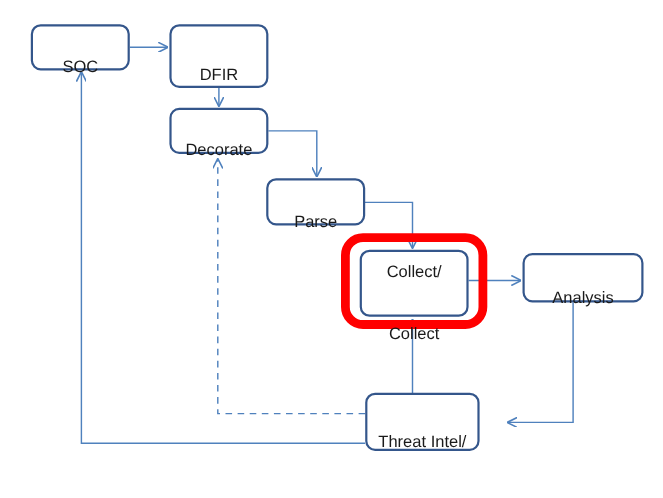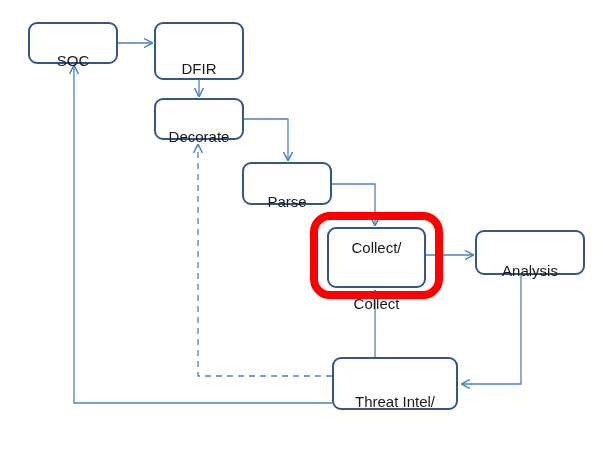--- a/index.html
+++ b/index.html
@@ -119,17 +119,17 @@
 
   <div class="node" style="left:327px; top:227px; width:99px; height:61px; flex-direction:column;">
     <span>Collect/</span>
     <span>Collect</span>
   </div>
 
   <div class="node" style="left:475px; top:230px; width:110px; height:45px;">
     <span>Analysis</span>
   </div>
 
-  <div class="node" style="left:332px; top:357px; width:126px; height:53px; text-align:center;">
+  <div class="node" style="left:332px; top:357px; width:104px; height:53px; text-align:center;">
     <span>Threat Intel/</span>
   </div>
 
 </div>
 
 </body></html>

